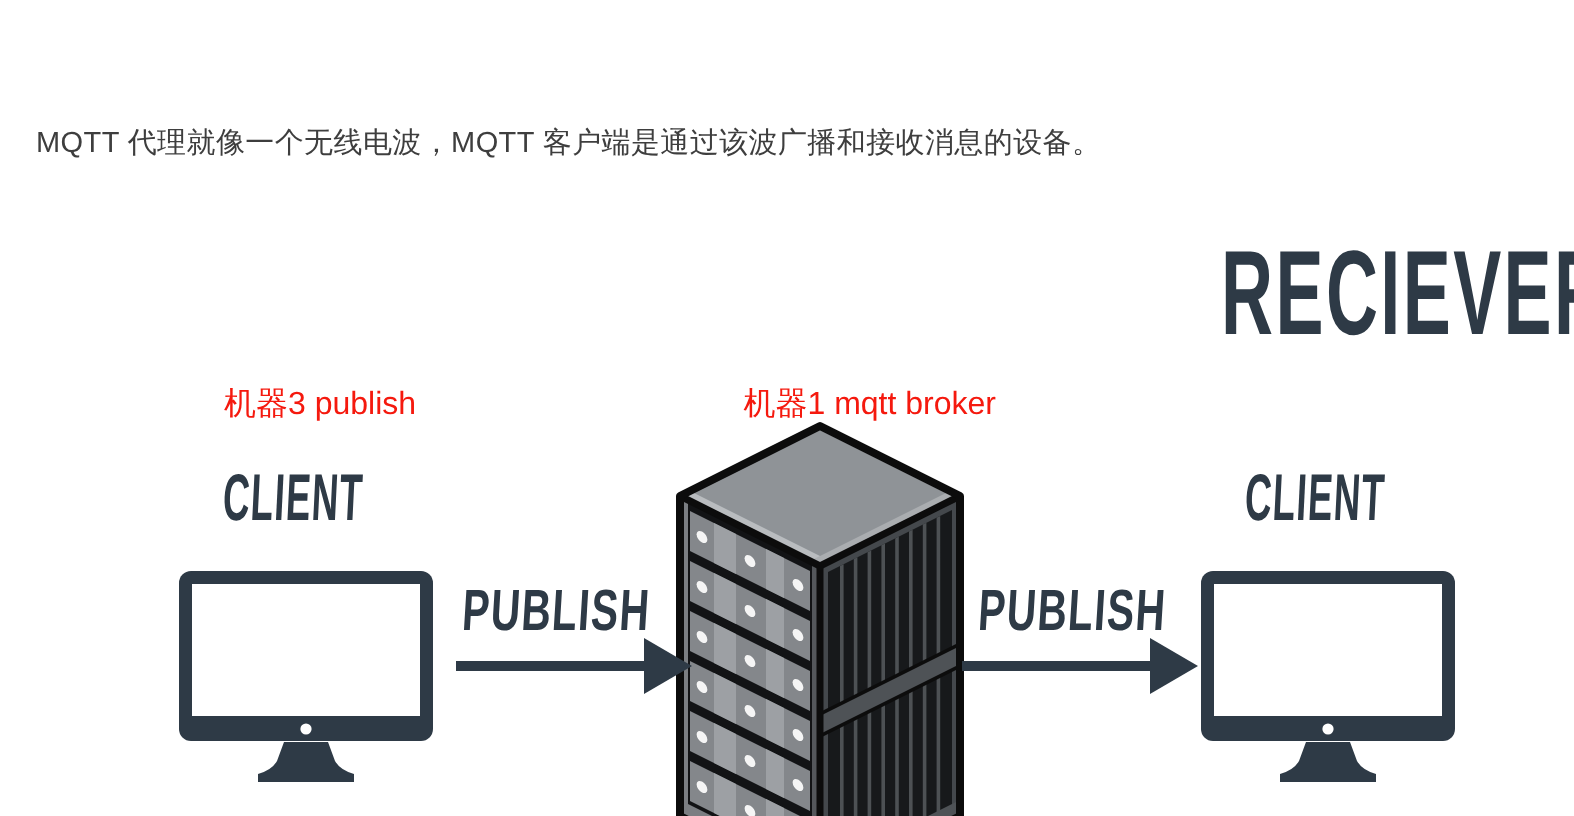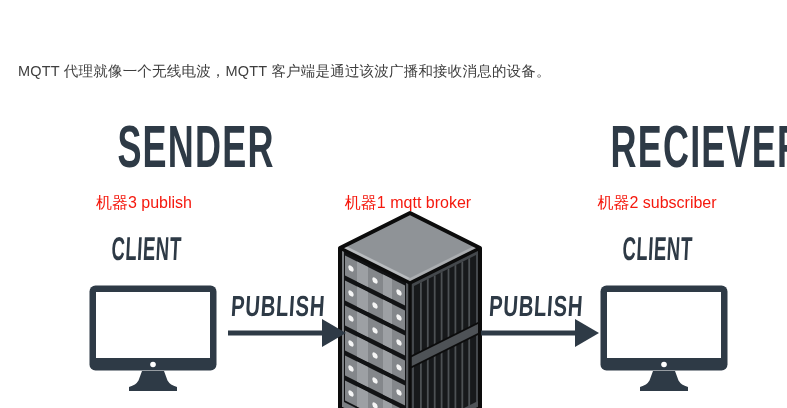--- a/index.html
+++ b/index.html
@@ -17,22 +17,22 @@
     font-size:60px; font-weight:700; color:#2e3a46; white-space:nowrap;
   }
   .big-title .cond { display:inline-block; transform:scaleX(0.60); transform-origin:50% 50%; letter-spacing:2px; }
   .t-sender   { left:65px;  width:200px; }
   .t-broker   { left:310px; width:200px; }
   .t-receiver { left:546px; width:220px; }
   .annotation {
     top:144px; height:22px; line-height:22px; text-align:center;
     font-size:16px; color:#f5190e; white-space:nowrap;
   }
-  .a-sender   { left:44px;  width:200px; }
-  .a-broker   { left:308px; width:200px; }
+  .a-sender   { left:60px;  width:200px; }
+  .a-broker   { left:298px; width:200px;text-align:right; }
   .a-receiver { left:557px; width:200px; }
   .client-label {
     top:184px; height:34px; line-height:34px; text-align:center;
     font-size:33px; font-weight:700; color:#2e3a46; white-space:nowrap;
   }
   .client-label .cond { display:inline-block; transform:scaleX(0.56) skewX(-5deg); transform-origin:50% 50%; letter-spacing:1px; }
   .c-left  { left:47px;  width:200px; }
   .c-right { left:558px; width:200px; }
   .publish-label {
     top:242px; height:32px; line-height:32px; text-align:center;
@@ -47,30 +47,26 @@
   .arr-left  { left:228px; top:268px; }
   .arr-right { left:481px; top:268px; }
 </style>
 </head>
 <body>
 
 <div class="stage">
 
   <div class="abs intro">MQTT 代理就像一个无线电波，MQTT 客户端是通过该波广播和接收消息的设备。</div>
 
-  <div class="abs big-title t-sender">
-    <span class="cond">SENDER</span>
-  </div>
   <div class="abs big-title t-receiver">
     <span class="cond">RECIEVER</span>
   </div>
 
   <div class="abs annotation a-sender">机器3 publish</div>
   <div class="abs annotation a-broker">机器1 mqtt broker</div>
-  <div class="abs annotation a-receiver">机器2 subscriber</div>
 
   <div class="abs client-label c-left">
     <span class="cond">CLIENT</span>
   </div>
   <div class="abs client-label c-right">
     <span class="cond">CLIENT</span>
   </div>
 
   <svg class="abs mon-left" width="130" height="108" viewBox="0 0 130 108">
     <rect x="1.5" y="1.5" width="127" height="85" rx="6" fill="#2e3a46"></rect>

